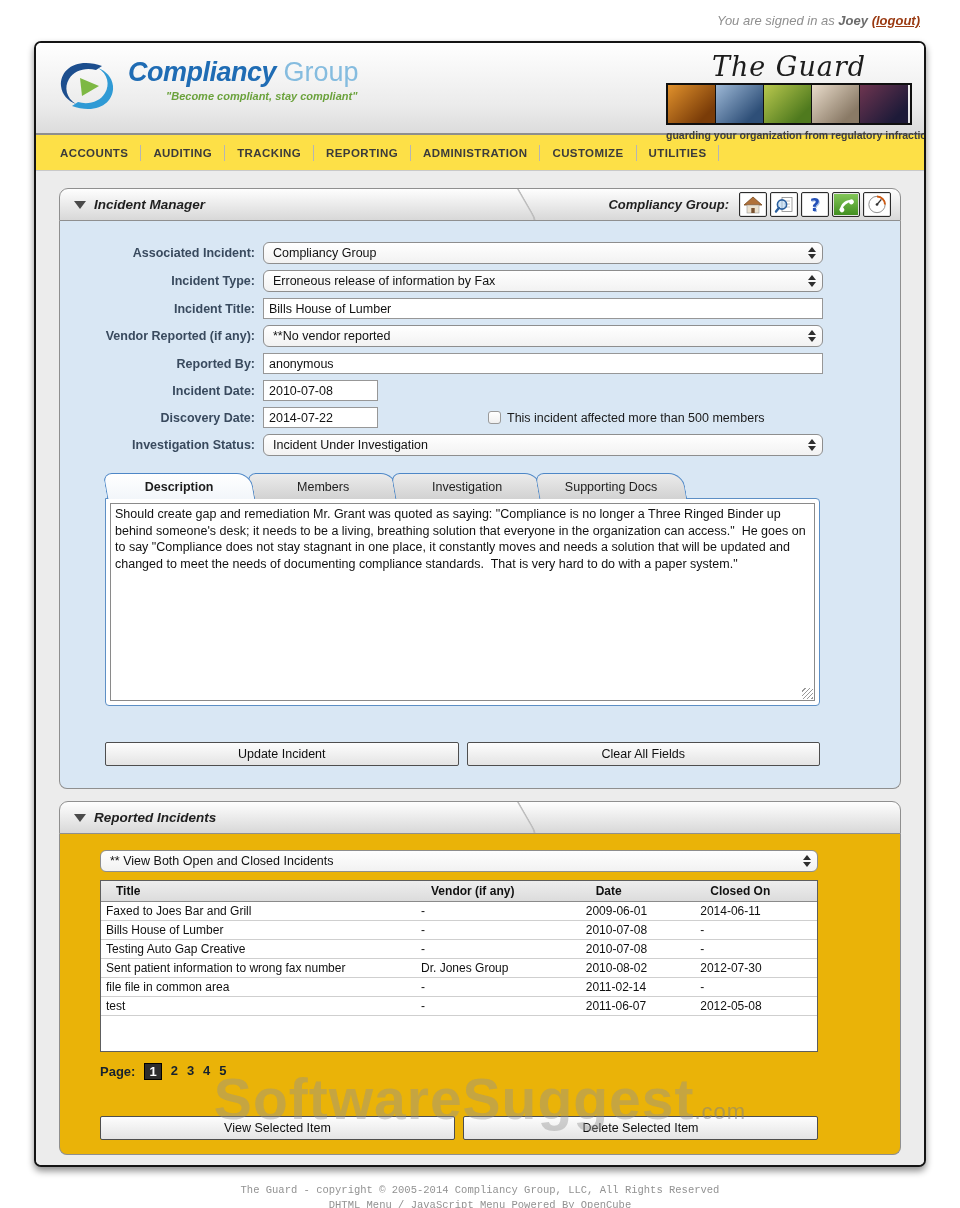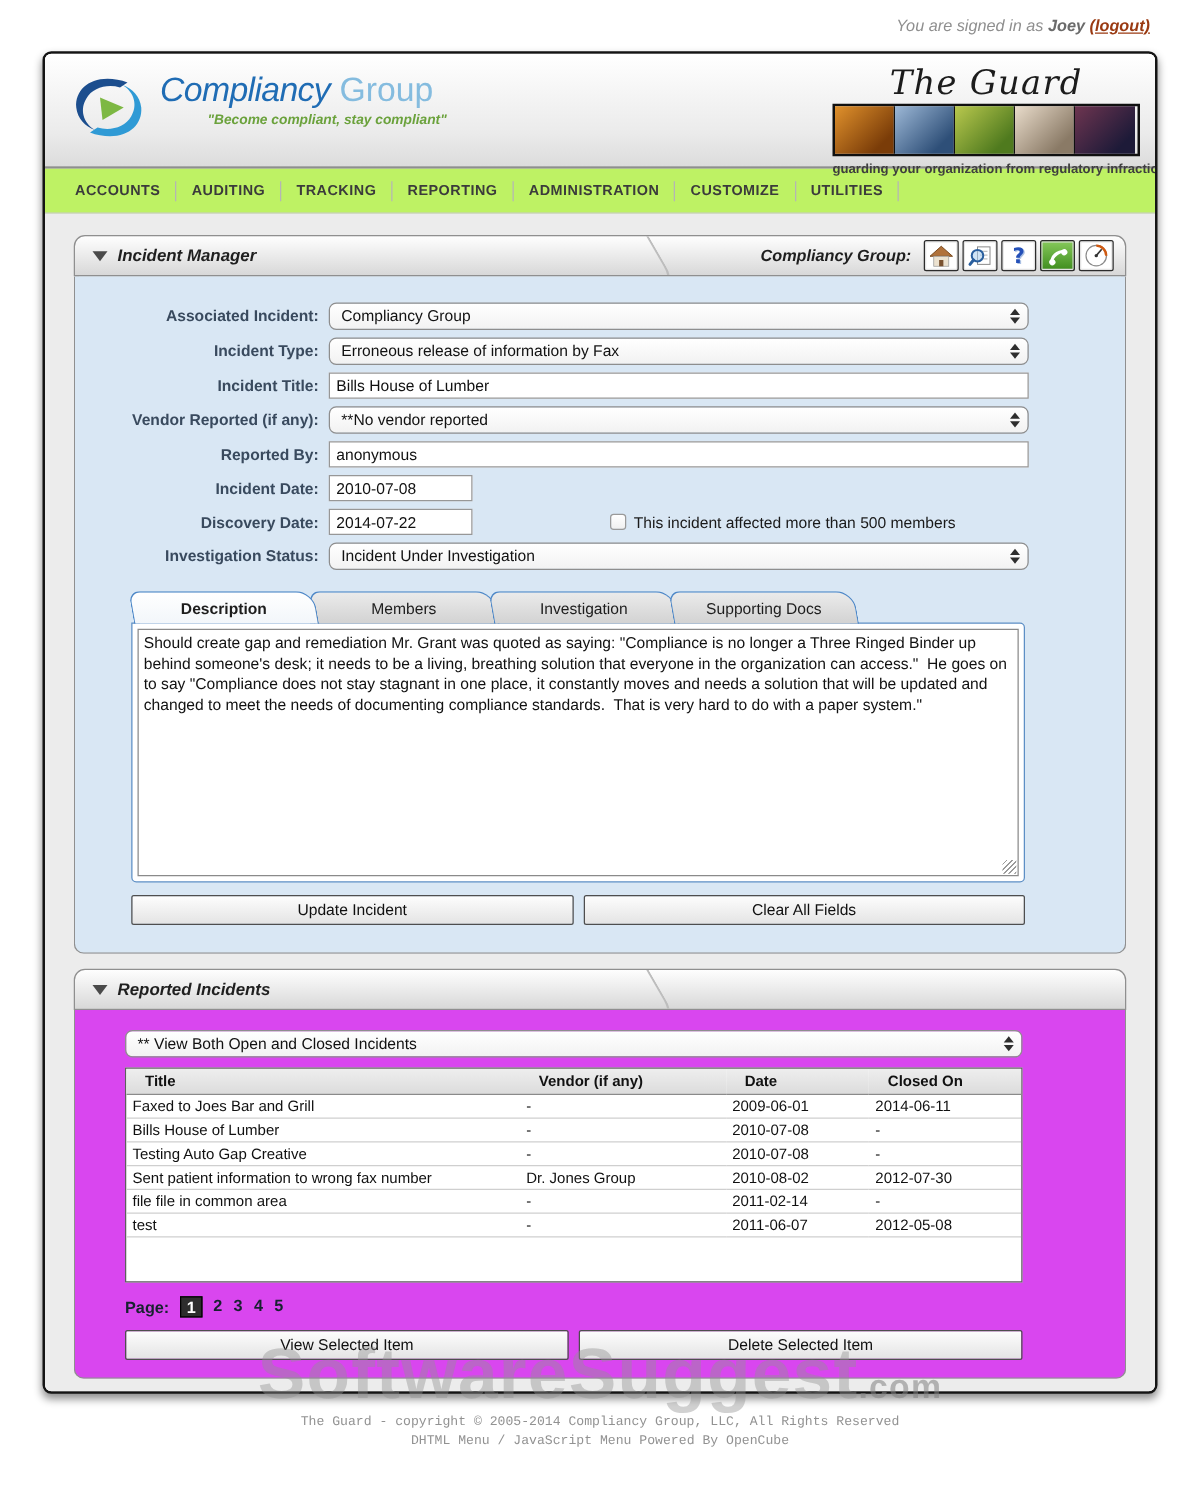--- a/index.html
+++ b/index.html
@@ -15,38 +15,38 @@
   
   .window { margin:0 34px; border:2px solid #141414; border-radius:7px; background:#fff;
             box-shadow:0 4px 7px rgba(0,0,0,0.45); overflow:hidden; }
 
   
   .masthead { height:92px; background:linear-gradient(#ffffff,#ebebeb 70%,#dcdcdc);
               border-bottom:2px solid #8e8e8e; display:flex; justify-content:space-between;
               padding:10px 12px 4px 20px; }
   .brand { display:flex; align-items:flex-start; gap:10px; padding-top:6px; }
   .brand-line { font-size:27px; font-style:italic; line-height:1; }
-  .brand-bold { font-weight:normal; color:#1f6cb4; letter-spacing:-0.5px; }
+  .brand-bold { font-weight:bold; color:#1f6cb4; letter-spacing:-0.5px; }
   .brand-light { color:#85bcdf; font-style:normal; }
   .tagline { font-size:11px; font-weight:bold; font-style:italic; color:#6ba23c; margin:4px 0 0 38px; }
   .guard { width:246px; text-align:center; }
   .guard-title { font-family:"DejaVu Serif","Liberation Serif",serif; font-style:italic; font-size:27px;
                  color:#1c1c1c; line-height:1.05; letter-spacing:1px; }
   .strip { display:flex; border:2px solid #101010; margin-top:2px; }
   .strip div { width:48px; height:38px; border-right:1px solid #101010; }
   .strip div:last-child { border-right:none; }
   .tile1 { background:linear-gradient(135deg,#e0912c,#7a3c08 80%); }
   .tile2 { background:linear-gradient(135deg,#9db8d6,#2e4f78 80%); }
   .tile3 { background:linear-gradient(135deg,#b9c84e,#4f7a1e 80%); }
   .tile4 { background:linear-gradient(135deg,#e9dccb,#8a7a66 80%); }
   .tile5 { background:linear-gradient(135deg,#6e3550,#1d1a38 80%); }
   .guard-caption { font-size:10.5px; font-weight:bold; color:#3e3e3e; margin-top:4px; white-space:nowrap; }
 
   
-  .nav { height:36px; background:#bef264; border-bottom:1px solid #c9c9c9; display:flex; align-items:center; padding-left:12px; }
+  .nav { height:36px; background:#fde047; border-bottom:1px solid #c9c9c9; display:flex; align-items:center; padding-left:12px; }
   .nav-item { font-size:11.5px; font-weight:bold; color:#3b3b3b; padding:2px 12px; border-right:1px solid #b5b5b5; letter-spacing:0.4px; cursor:pointer; }
 
   
   .content { background:#ececec; padding:17px 23px 10px; }
 
   
   .panel { border-radius:9px 9px 8px 8px; }
   .panel + .panel { margin-top:12px; }
   .panel-header { height:33px; background:linear-gradient(#fefefe,#d8d8d8); border:1px solid #8f8f8f;
                   border-radius:9px 9px 0 0; display:flex; align-items:center; justify-content:space-between;
@@ -59,21 +59,21 @@
   .panel-tools { display:flex; align-items:center; z-index:2; }
   .context-label { font-size:13px; font-weight:bold; font-style:italic; color:#1f1f1f; margin-right:7px; }
   .icon-btn { width:28px; height:25px; border:1px solid #2c2c2c; border-radius:2px; background:#fff;
               display:flex; align-items:center; justify-content:center; margin-left:3px; cursor:pointer;
               box-shadow:inset 0 0 0 1px #e3e3e3; }
   .icon-btn.green { background:linear-gradient(#86c95b,#3f8d1e); }
   .qmark { font-size:17px; font-weight:900; color:#2450b8; text-shadow:1px 1px 0 #a9bfe2; font-family:"DejaVu Sans",sans-serif; }
 
   .panel-body { border:1px solid #8f8f8f; border-top:none; border-radius:0 0 8px 8px; }
   .im-body { background:#d9e7f4; padding:21px 80px 22px 15px; }
-  .ri-body { background:#d946ef; padding:16px 82px 14px 40px; }
+  .ri-body { background:#eab308; padding:16px 82px 14px 40px; }
 
   
   .form-row { display:flex; align-items:center; margin-bottom:6px; }
   .f-label { width:180px; text-align:right; font-size:12.5px; font-weight:bold; color:#394a5e; margin-right:8px; flex:none; }
   .control-zone { display:flex; align-items:center; flex:1; }
   .select-box { height:22px; background:linear-gradient(#ffffff,#f2f2f2); border:1px solid #8e8e8e; border-radius:6px;
                 display:flex; align-items:center; justify-content:space-between; padding:0 6px 0 9px; width:560px; cursor:pointer; }
   .select-box.full { width:100%; }
   .sel-value { font-size:12.5px; color:#111; }
   .stepper { display:flex; flex-direction:column; gap:2px; align-items:center; }
@@ -98,21 +98,21 @@
   .tab.active span { font-weight:bold; }
 
   .tab-panel { margin-left:30px; margin-top:-1px; background:#fff; border:1px solid #5d8fc5;
                border-radius:0 4px 4px 4px; padding:4px; height:208px; position:relative; z-index:2; }
   .desc-text { width:100%; height:100%; border:1px solid #8a8a8a; background:#fff; font-size:12.5px;
                line-height:1.33; color:#111; padding:2px 4px; white-space:pre-wrap; overflow:hidden; position:relative; }
   .resize-handle { position:absolute; right:6px; bottom:6px; width:11px; height:11px;
                background:repeating-linear-gradient(135deg, transparent 0 2px, #9a9a9a 2px 3px); cursor:nwse-resize; }
 
   
-  .btn-row { display:flex; gap:8px; margin-top:10px; }
+  .btn-row { display:flex; gap:8px; margin-top:36px; }
   .btn-row.indent { margin-left:30px; }
   .btn { flex:1; height:24px; background:linear-gradient(#fdfdfd,#e4e4e4); border:1px solid #4e4e4e;
          border-radius:2px; font-size:12.5px; color:#101010; font-family:"Liberation Sans",sans-serif; cursor:pointer; }
 
   
   .table-wrap { margin-top:8px; height:172px; background:#fff; border:1px solid #5e5e5e; overflow:hidden; }
   table { width:100%; border-collapse:collapse; table-layout:fixed; }
   th { text-align:left; font-size:12px; font-weight:bold; color:#111; background:linear-gradient(#eeeeee,#dcdcdc);
        border-bottom:1px solid #8a8a8a; padding:3px 15px; }
   td { font-size:12px; color:#101010; padding:2px 5px; border-bottom:1px solid #cfcfcf; height:17px;
@@ -120,21 +120,21 @@
   col.c1{width:44%} col.c2{width:23%} col.c3{width:16%} col.c4{width:17%}
 
   .page-row { margin-top:11px; font-size:13px; font-weight:bold; color:#16222f; display:flex; align-items:center; gap:9px; }
   .page-num { cursor:pointer; }
   .page-cur { background:#2d2d2d; color:#fff; border:1px solid #000; padding:0 4px; line-height:15px; height:17px; display:inline-block; }
 
   
   .watermark { position:absolute; left:0; width:960px; top:1066px; text-align:center; z-index:40;
                font-size:57px; font-weight:bold; color:rgba(145,145,145,0.42); letter-spacing:1px;
                pointer-events:none; white-space:nowrap; }
-  .watermark .wm-suffix { font-size:27px; font-weight:bold; color:rgba(130,130,130,0.55); }
+  .watermark .wm-suffix { font-size:22px; font-weight:normal; color:rgba(130,130,130,0.55); }
   .footer { text-align:center; font-size:10.5px; color:#929292; margin-top:16px; line-height:1.45;font-family:Liberation Mono, monospace; }
 </style>
 </head>
 <body>
 
 <div class="signed-in">
   <span>You are signed in as</span>
   <span class="user">Joey</span>
   <span class="logout">(logout)</span>
 </div>

